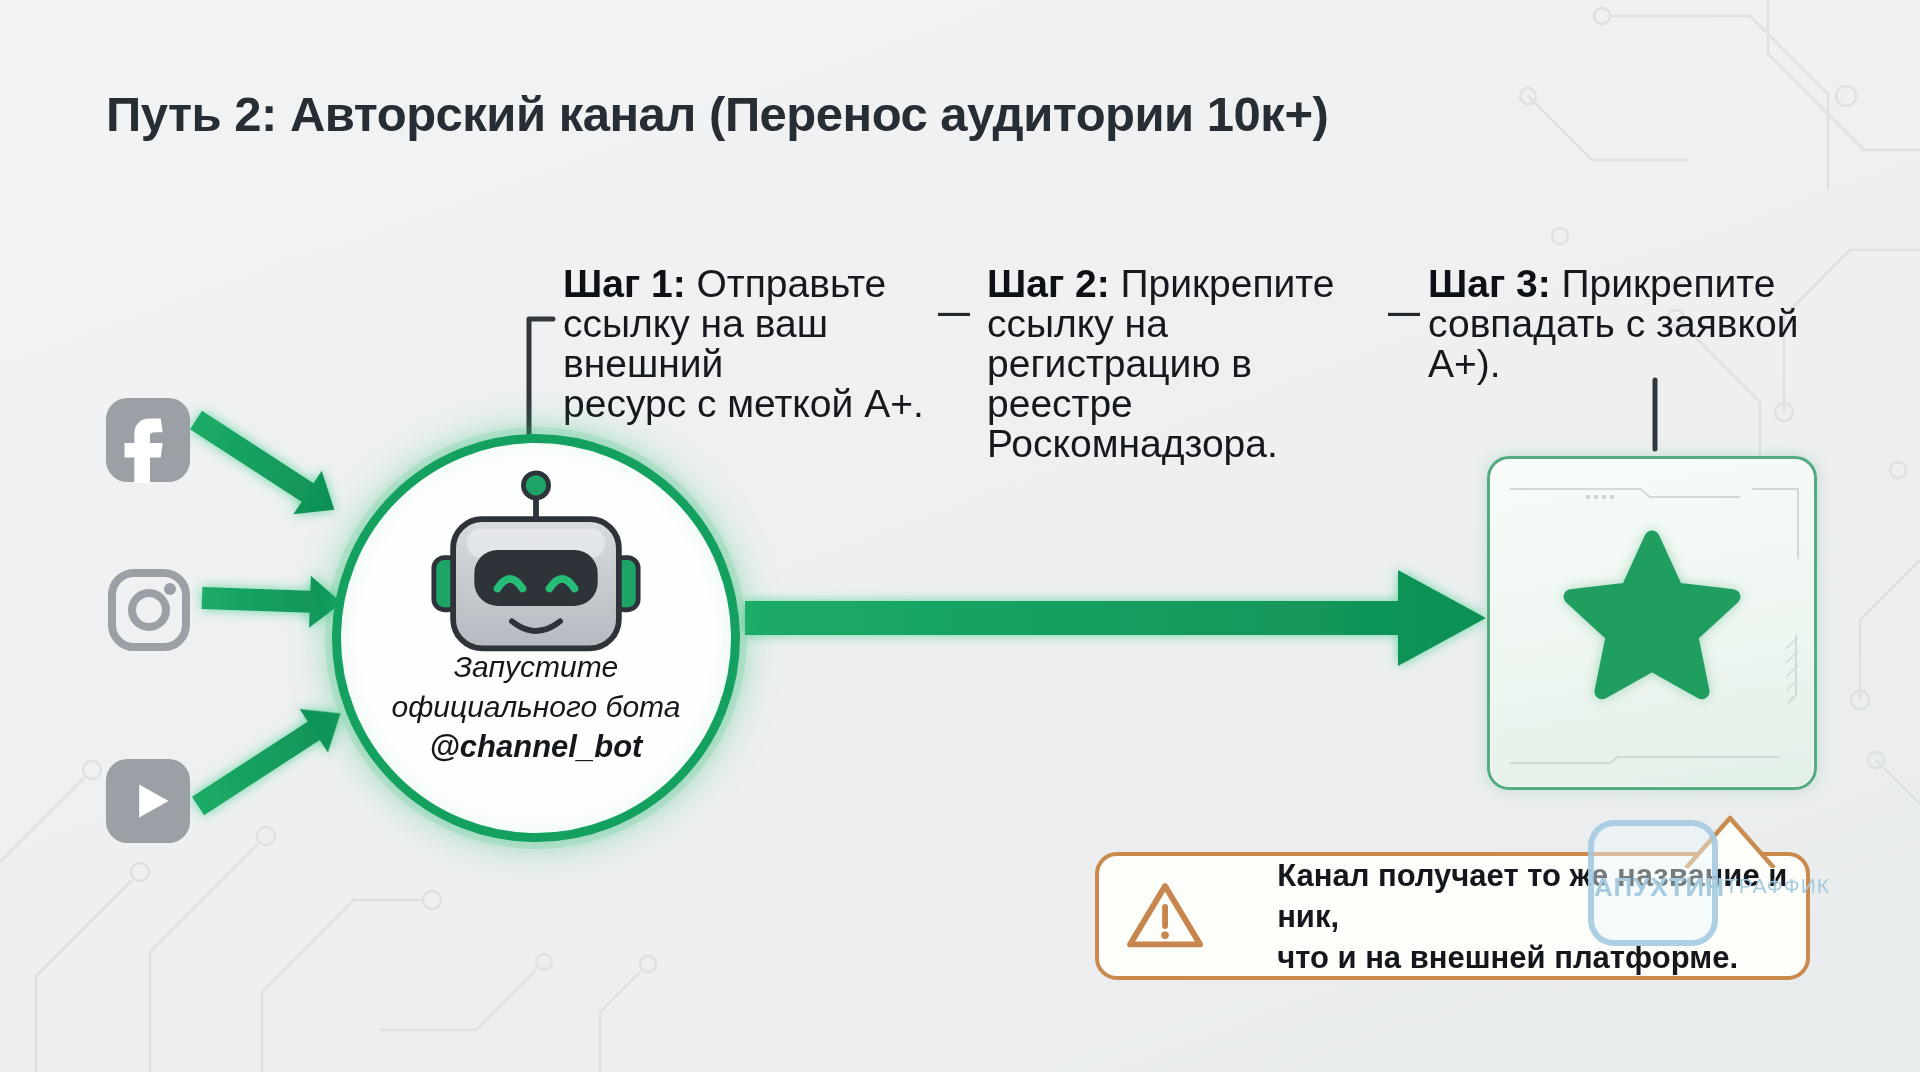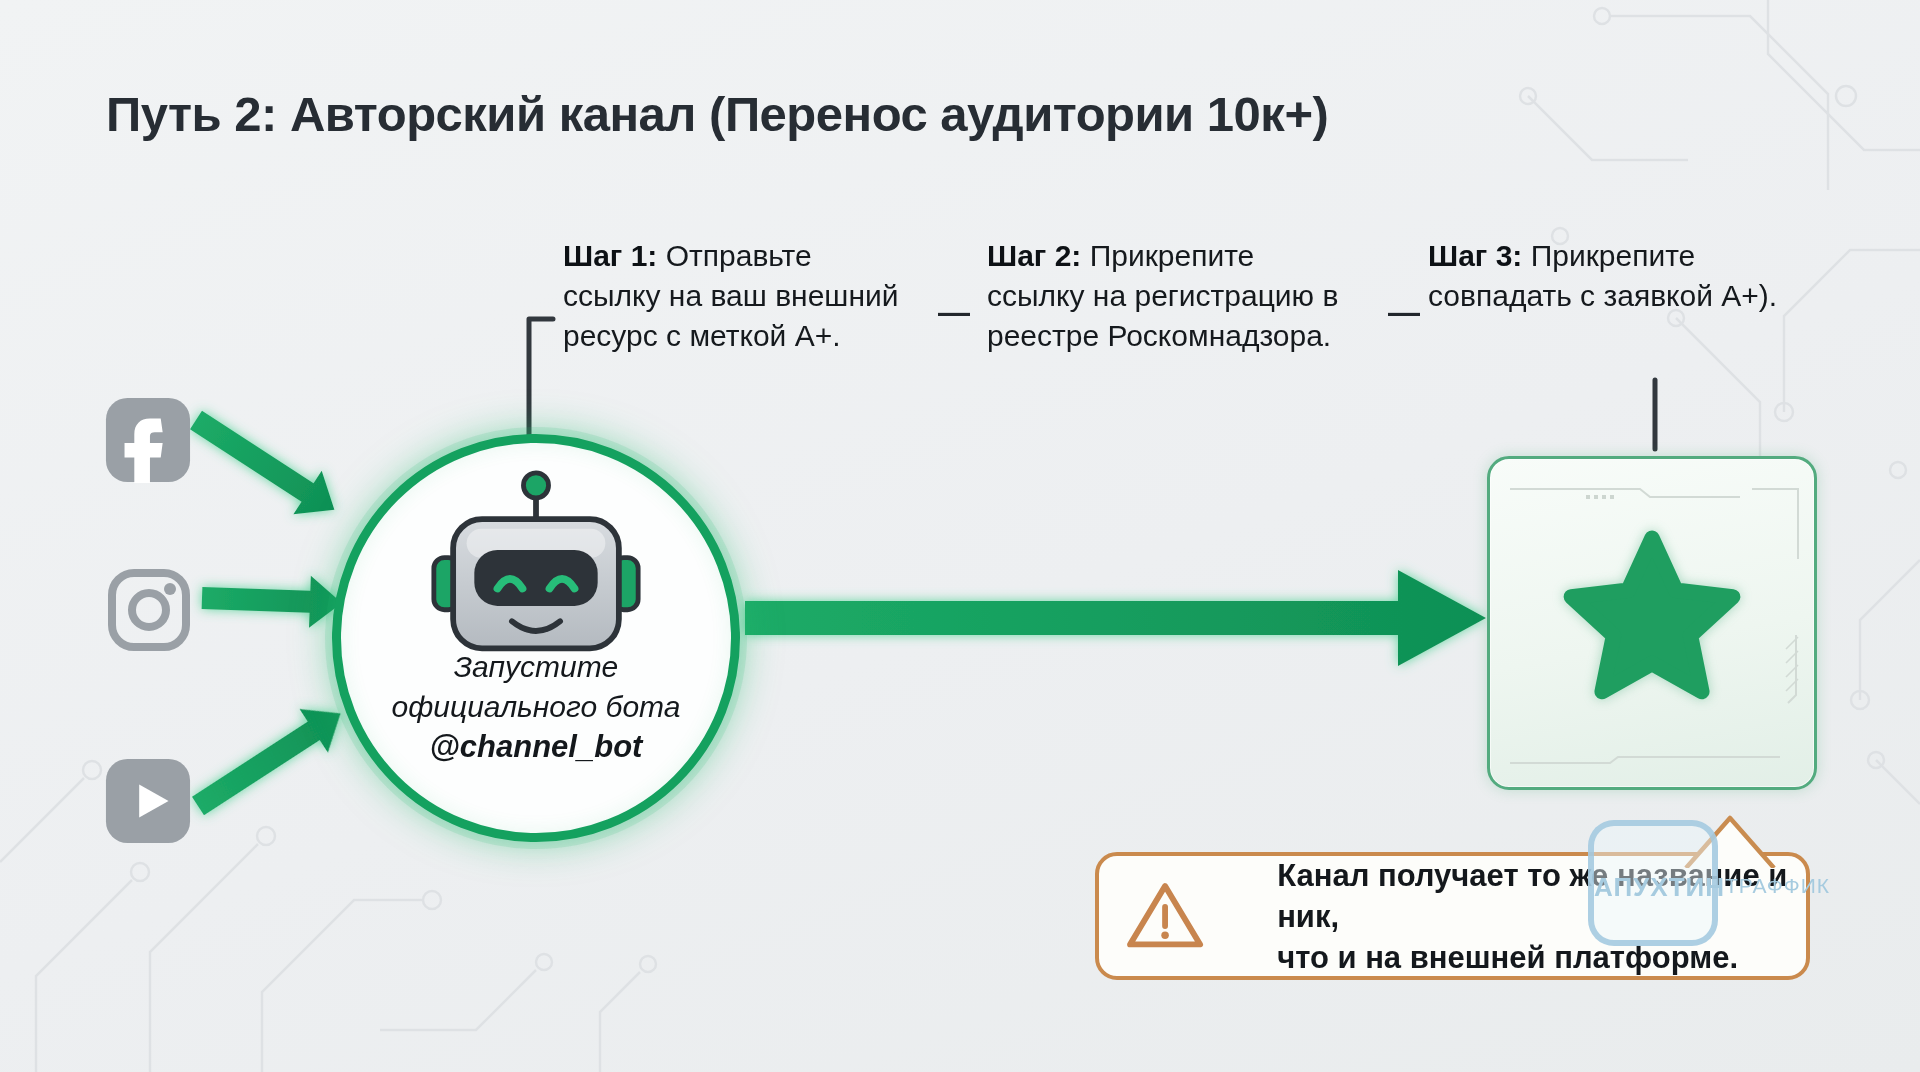--- a/index.html
+++ b/index.html
@@ -8,21 +8,21 @@
     background:linear-gradient(160deg,#f1f3f4 0%,#edeff1 55%,#e9eced 100%);
     font-family:"Liberation Sans",sans-serif;color:#14181c;
   }
   .layer{position:absolute;left:0;top:0;width:1920px;height:1072px;}
   
   .title{
     position:absolute;left:106px;top:86px;width:1760px;
     font-size:49px;font-weight:bold;letter-spacing:-0.5px;color:#272d34;
   }
   
-  .step{position:absolute;top:236px;font-size:30px;line-height:40px;color:#15191d;}
+  .step{position:absolute;top:264px;font-size:39px;line-height:40px;color:#15191d;}
   .step .ln{display:block;}
   .step b{font-weight:bold;color:#0d1115;}
   .step1{left:563px;width:370px;}
   .step2{left:987px;width:410px;}
   .step3{left:1428px;width:420px;}
   .dash{position:absolute;top:294px;font-size:32px;font-weight:bold;color:#22272c;}
   .dash1{left:938px;}
   .dash2{left:1388px;}
   
   .picon{position:absolute;width:88px;height:88px;}

